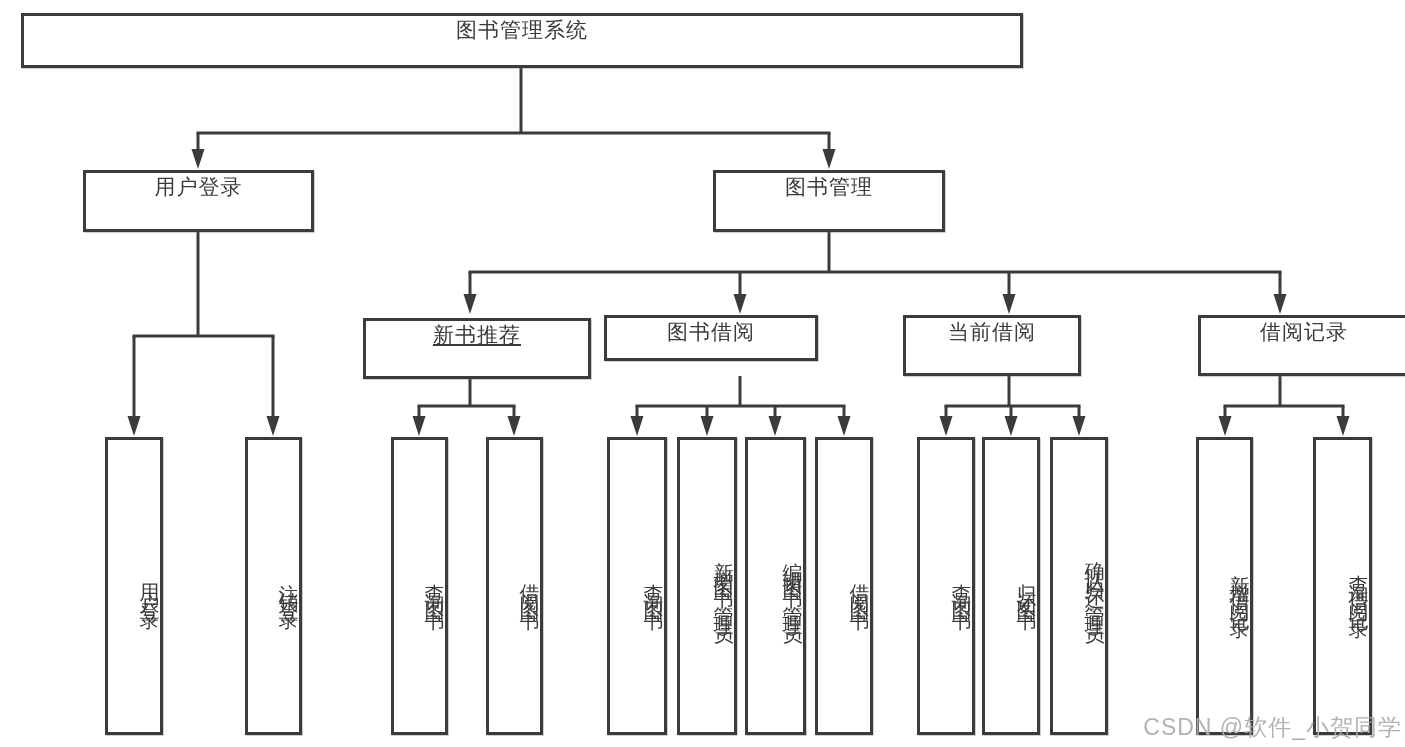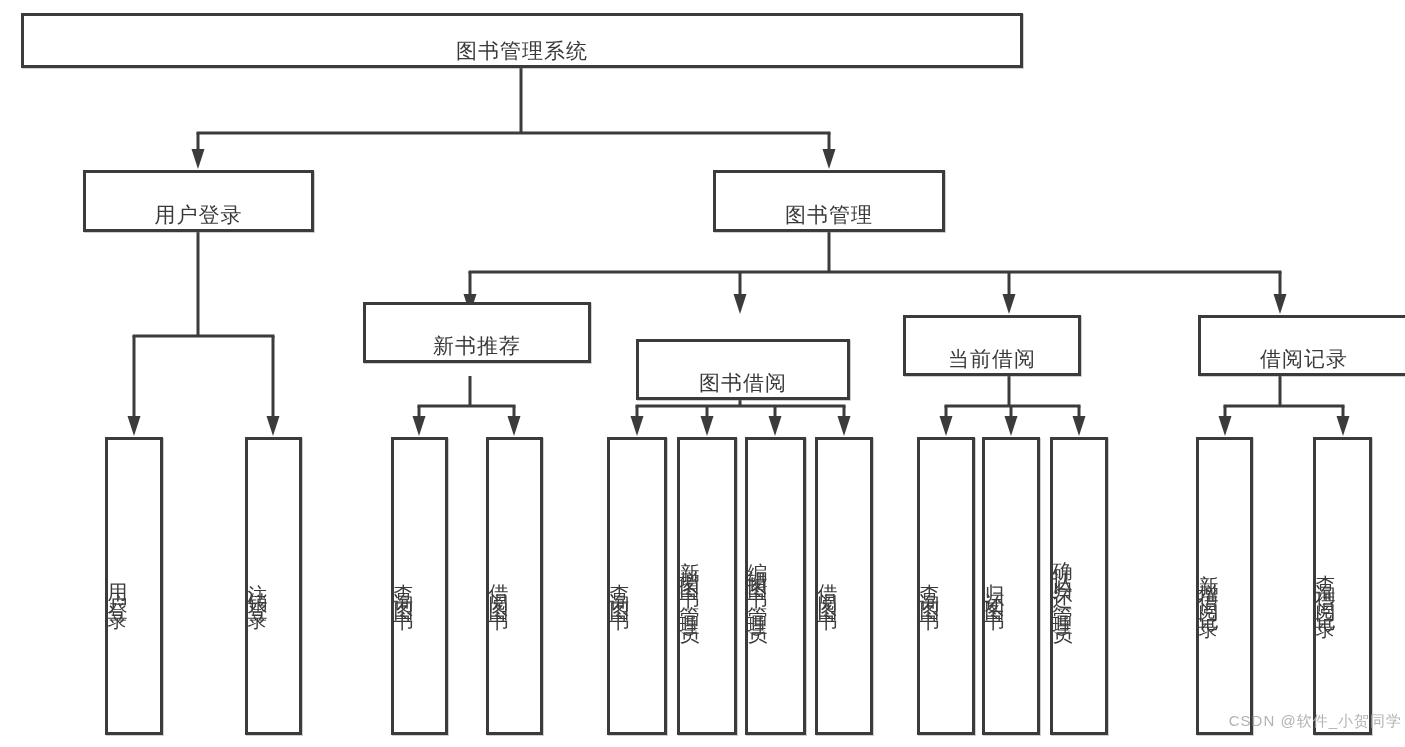--- a/index.html
+++ b/index.html
@@ -4,31 +4,31 @@
 <style>
   html,body{margin:0;padding:0;background:#ffffff;}
   #canvas{
     position:relative;width:1405px;height:747px;background:#ffffff;
     font-family:"Liberation Sans",sans-serif;overflow:hidden;
   }
   #connector-layer{position:absolute;left:0;top:0;z-index:1;}
   #nodes-layer{position:absolute;left:0;top:0;width:100%;height:100%;z-index:2;}
   .node{
     position:absolute;box-sizing:border-box;background:#ffffff;
-    border:3px solid #3b3b3b;display:flex;align-items:flex-end;justify-content:center;
+    border:3px solid #3b3b3b;display:flex;align-items:flex-start;justify-content:center;
     color:#3a3a3a;box-shadow:1px 1px 0 rgba(120,120,120,.35);
   }
   .node.h{font-size:21px;letter-spacing:1px;}
   .node.v{
     writing-mode:vertical-rl;text-orientation:mixed;
     font-size:20px;letter-spacing:9px;line-height:1;
   }
   #watermark{
     position:absolute;z-index:5;top:712px;right:3px;
-    font-size:15px;color:rgba(168,172,176,0.92);letter-spacing:1px;white-space:nowrap;
+    font-size:23px;color:rgba(168,172,176,0.92);letter-spacing:1px;white-space:nowrap;
   }
 </style>
 </head>
 <body>
 
 <div id="canvas">
   <svg id="connector-layer" width="1405" height="747" viewBox="0 0 1405 747">
       <line x1="521" y1="68" x2="521" y2="133" stroke="#3b3b3b" stroke-width="3"></line>
       <line x1="196.5" y1="133" x2="830.5" y2="133" stroke="#3b3b3b" stroke-width="3"></line>
       <line x1="198" y1="133" x2="198" y2="156" stroke="#3b3b3b" stroke-width="3"></line>
@@ -85,24 +85,24 @@
   <div id="nodes-layer">
       <div class="node h" style="left: 21px; top: 13px; width: 1002px; height: 55px;">
         <span>图书管理系统</span>
       </div>
       <div class="node h" style="left: 83px; top: 170px; width: 231px; height: 62px;">
         <span>用户登录</span>
       </div>
       <div class="node h" style="left: 713px; top: 170px; width: 232px; height: 62px;">
         <span>图书管理</span>
       </div>
-      <div class="node h" style="left: 363px; top: 302px; width: 228px; height: 61px;">
+      <div class="node h" style="left: 363px; top: 318px; width: 228px; height: 61px; text-decoration: underline;">
         <span>新书推荐</span>
       </div>
-      <div class="node h" style="left: 636px; top: 315px; width: 214px; height: 61px; margin-top: 24px;">
+      <div class="node h" style="left: 604px; top: 315px; width: 214px; height: 46px;">
         <span>图书借阅</span>
       </div>
       <div class="node h" style="left: 903px; top: 315px; width: 178px; height: 61px;">
         <span>当前借阅</span>
       </div>
       <div class="node h" style="left: 1174px; top: 315px; width: 212px; height: 61px; margin-left: 24px;">
         <span>借阅记录</span>
       </div>
       <div class="node v" style="left: 105px; top: 437px; width: 58px; height: 298px;">
         <span>用户登录</span>

